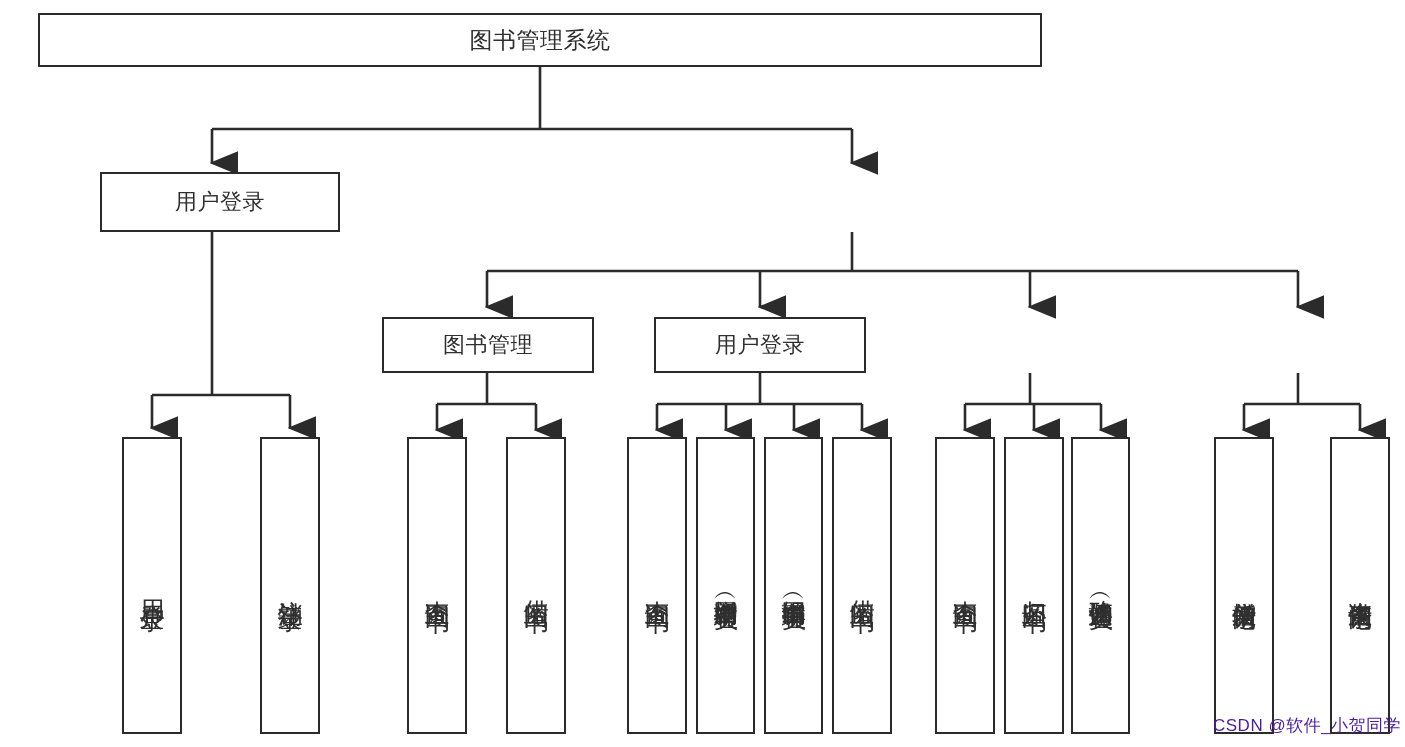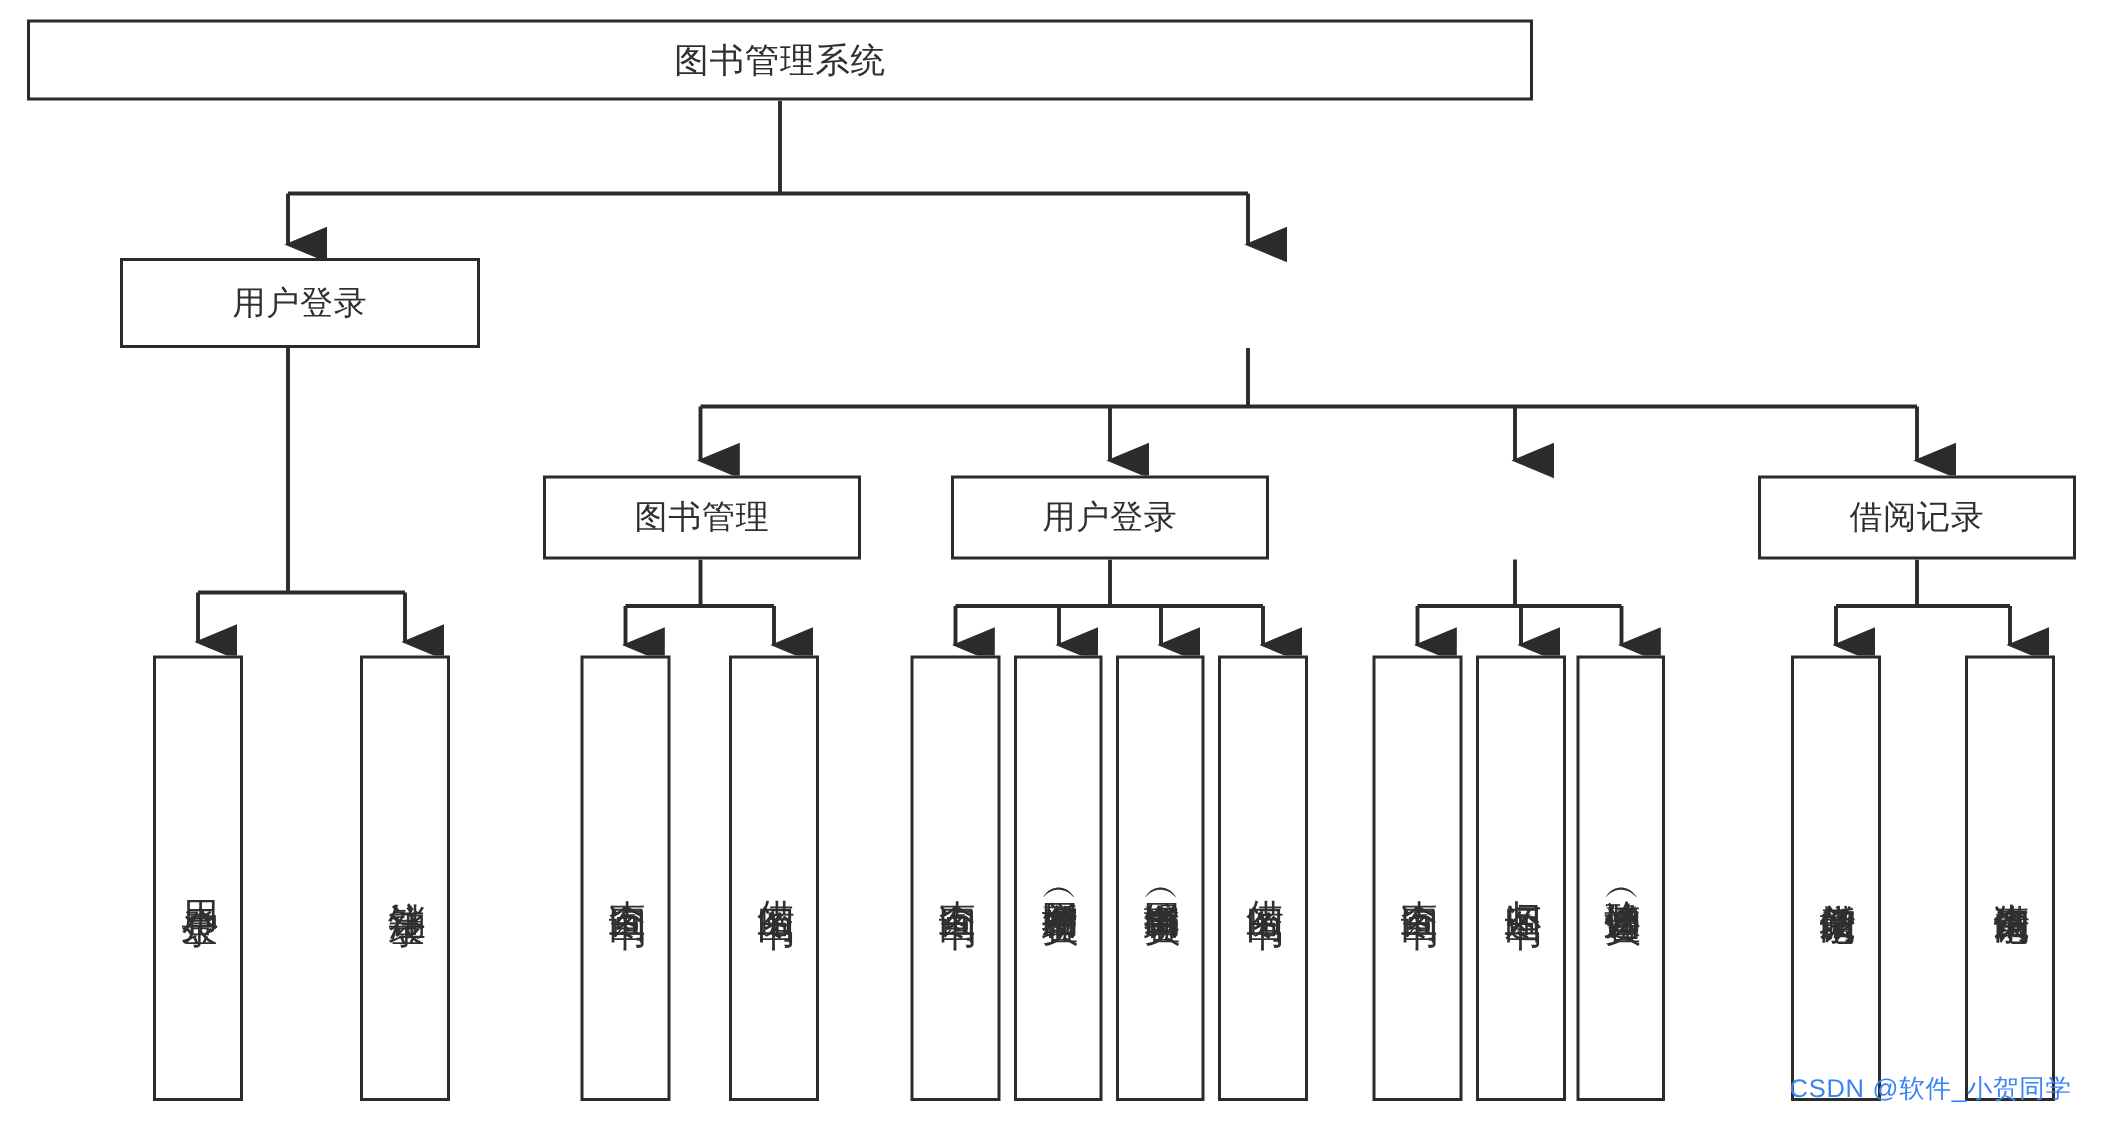--- a/index.html
+++ b/index.html
@@ -1,20 +1,20 @@
 <!DOCTYPE html>
 <html><head>
 <meta charset="utf-8">
 <style>
   html,body{margin:0;padding:0;background:#ffffff;}
   body{
     width:1405px;height:747px;overflow:hidden;
     font-family:"Liberation Sans","DejaVu Sans",sans-serif;
   }
-  #stage{position:relative;width:1118px;height:747px;background:#fff;}
+  #stage{position:relative;width:1118px;height:747px;background:#fff;margin-left:20px;}
 
   
   .node{
     position:absolute;
     box-sizing:border-box;
     background:#ffffff;
     border:2.4px solid #2b2b2b;
     display:flex;
     align-items:center;
     justify-content:center;
@@ -47,21 +47,21 @@
   .node.v.tall .lbl{font-size:24px;letter-spacing:1px;}
 
   
   #wires{position:absolute;left:0;top:0;width:1405px;height:747px;pointer-events:none;}
 
   
   #watermark{
     position:absolute;
     left:1193px;top:714px;
     font-size:17px;
-    color:#3b82f6;
+    color:#4c1d95;
     white-space:pre;
     letter-spacing:0.5px;
   }
 </style>
 </head>
 <body>
 
 <div id="stage">
 
   <svg id="wires" viewBox="0 0 1405 747" width="1405" height="747">
@@ -125,23 +125,20 @@
 
   <div class="node h" style="left:362px;top:317px;width:212px;height:56px;">
     <span class="lbl">图书管理</span>
   </div>
 
   <div class="node h" style="left:634px;top:317px;width:212px;height:56px;">
     <span class="lbl">用户登录</span>
   </div>
 
 
-  <div class="node h" style="left:1172px;top:317px;width:212px;height:56px;">
-    <span class="lbl">借阅记录</span>
-  </div>
 
   <div class="node v" style="left:102px;top:437px;width:60px;height:297px;">
     <span class="lbl">用户登录</span>
   </div>
 
   <div class="node v" style="left:240px;top:437px;width:60px;height:297px;">
     <span class="lbl">注销登录</span>
   </div>
 
   <div class="node v" style="left:387px;top:437px;width:60px;height:297px;">

